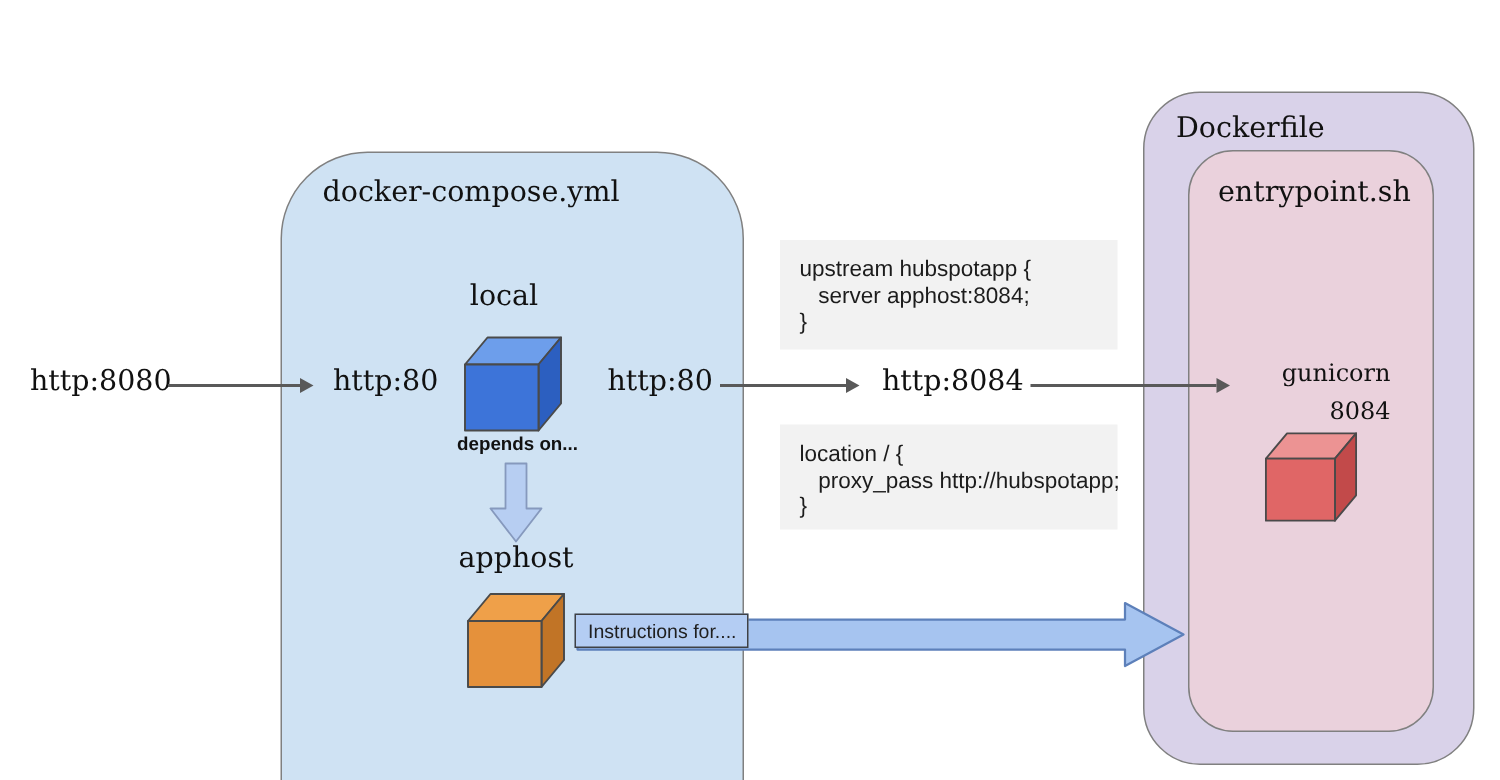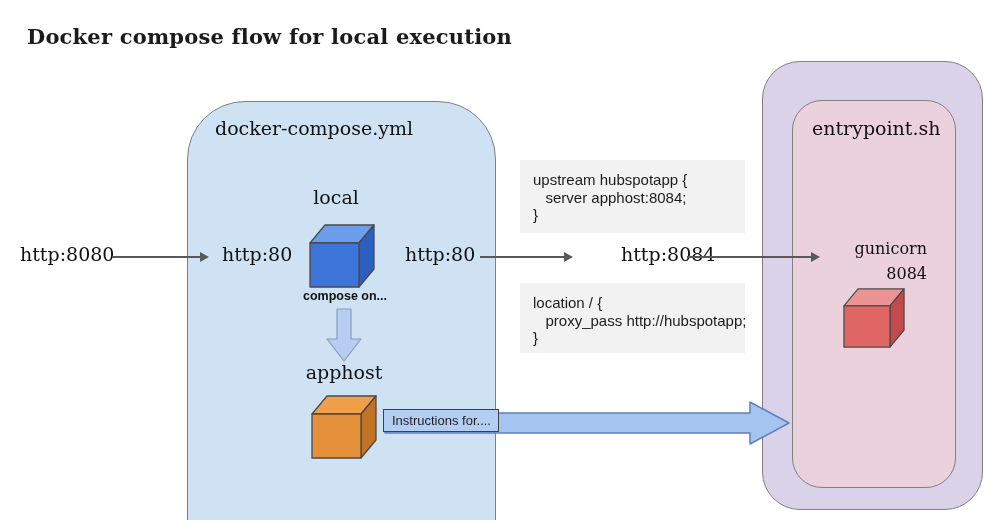--- a/index.html
+++ b/index.html
@@ -53,46 +53,46 @@
 
   .note{position:absolute;font-size:12.5px;font-weight:600;color:#111;}
   .gunicorn-label{position:absolute;left:817px;top:236px;width:110px;text-align:right;
         font-size:16px;line-height:25px;color:#111;white-space:pre-line;}
 </style>
 </head>
 <body>
 
 <div class="stage">
 
-  <h1 class="title">Docker compose flow for local execution</h1>
 
   <div class="box compose">
     <div class="box-label serif">docker-compose.yml</div>
   </div>
 
   <div class="box dockerfile">
+    <div class="box-label serif">Dockerfile</div>
     <div class="box entrypoint">
       <div class="box-label serif">entrypoint.sh</div>
     </div>
   </div>
 
   <pre class="code code-upstream">upstream hubspotapp {
    server apphost:8084;
 }</pre>
   <pre class="code code-location">location / {
    proxy_pass http://hubspotapp;
 }</pre>
 
   <div class="node-label serif" style="left:20px;top:243px;">http:8080</div>
   <div class="node-label serif" style="left:222px;top:243px;">http:80</div>
   <div class="node-label serif centered" style="left:296px;top:186px;width:80px;">local</div>
   <div class="node-label serif" style="left:405px;top:243px;">http:80</div>
-  <div class="note centered" style="left:295px;top:289px;width:100px;">compose on...</div>
+  <div class="note centered" style="left:295px;top:289px;width:100px;">depends on...</div>
   <div class="node-label serif centered" style="left:294px;top:361px;width:100px;">apphost</div>
-  <div class="node-label serif" style="left:621px;top:243px;">http:8084</div>
+  <div class="node-label serif" style="left:588px;top:243px;">http:8084</div>
   <div class="gunicorn-label serif"><span>gunicorn</span><br><span>8084</span></div>
 
   <div>
     <div class="line" style="left:112px;top:256px;width:88px;"></div>
     <div class="head" style="left:200px;top:252px;"></div>
   </div>
   <div>
     <div class="line" style="left:480px;top:256px;width:84px;"></div>
     <div class="head" style="left:564px;top:252px;"></div>
   </div>

